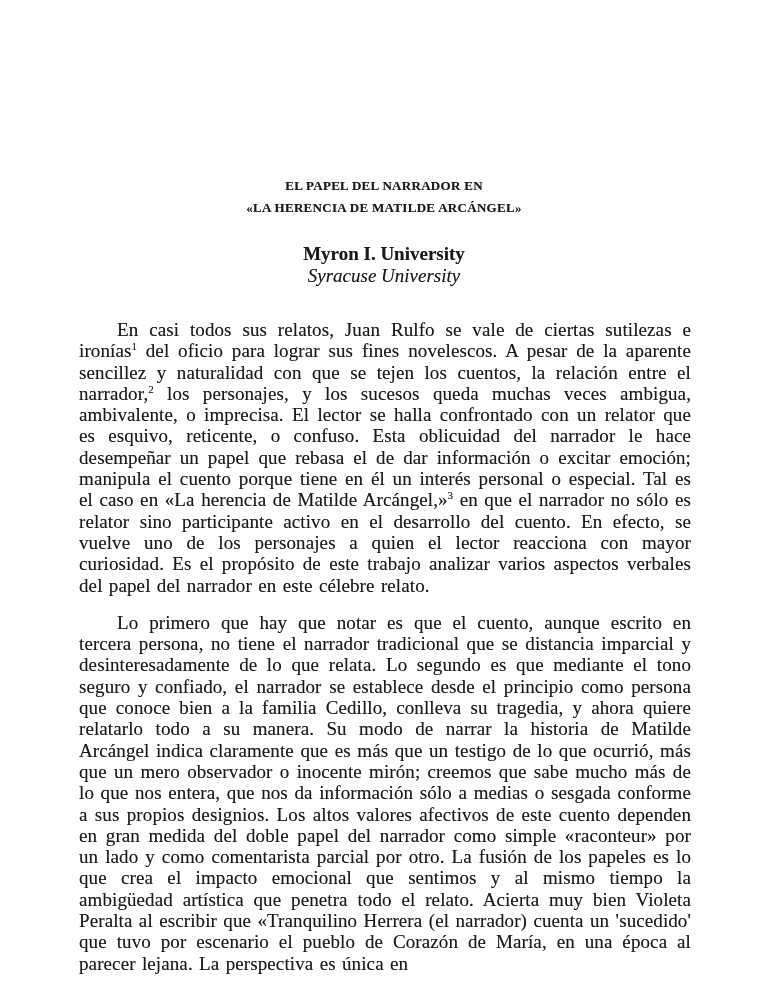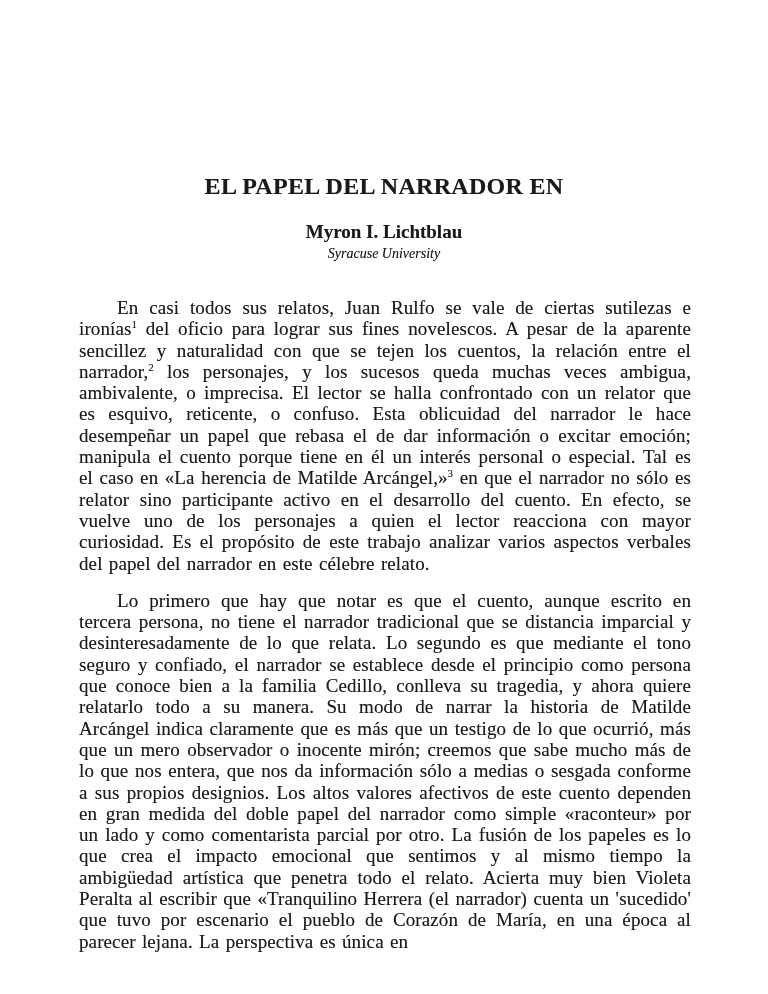--- a/index.html
+++ b/index.html
@@ -16,36 +16,36 @@
     font-family: "Liberation Serif", "DejaVu Serif", serif;
     color: #1a1a1a;
     text-shadow: 0 0 0.4px rgba(20,20,20,0.45);
   }
   .title-block {
     padding-top: 175px;
     text-align: center;
   }
   .article-title {
     margin: 0;
-    font-size: 24px;
+    font-size: 13px;
     font-weight: bold;
     line-height: 22px;
     letter-spacing: 0.3px;
   }
   .title-line {
     display: block;
   }
   .author-name {
     margin-top: 24px;
     font-size: 19px;
     font-weight: bold;
     line-height: 22px;
   }
   .author-affiliation {
-    font-size: 14px;
+    font-size: 19px;
     font-style: italic;
     line-height: 22px;
   }
   .body-text {
     margin: 32px 61px 0 63px;
   }
   .body-par {
     margin: 16px;
     font-size: 19px;
     line-height: 21.3px;
@@ -64,22 +64,23 @@
   }
 </style>
 </head>
 <body>
 
 <div class="page">
 
   <header class="title-block">
     <h1 class="article-title">
       <span class="title-line">EL PAPEL DEL NARRADOR EN</span>
+      <span class="title-line">«LA HERENCIA DE MATILDE ARCÁNGEL»</span>
     </h1>
-    <div class="author-name">Myron I. Lichtblau</div>
+    <div class="author-name">Myron I. University</div>
     <div class="author-affiliation">Syracuse University</div>
   </header>
 
   <main class="body-text">
 
     <p class="body-par"><span>En casi todos sus relatos, Juan Rulfo se vale de ciertas sutilezas e ironías</span><sup>1</sup><span> del oficio para lograr sus fines novelescos. A pesar de la aparente sencillez y naturalidad con que se tejen los cuentos, la relación entre el narrador,</span><sup>2</sup><span> los personajes, y los sucesos queda muchas veces ambigua, ambivalente, o imprecisa. El lector se halla confrontado con un relator que es esquivo, reticente, o confuso. Esta oblicuidad del narrador le hace desempeñar un papel que rebasa el de dar información o excitar emoción; manipula el cuento porque tiene en él un interés personal o especial. Tal es el caso en «La herencia de Matilde Arcángel,»</span><sup>3</sup><span> en que el narrador no sólo es relator sino participante activo en el desarrollo del cuento. En efecto, se vuelve uno de los personajes a quien el lector reacciona con mayor curiosidad. Es el propósito de este trabajo analizar varios aspectos verbales del papel del narrador en este célebre relato.</span></p>
 
     <p class="body-par"><span>Lo primero que hay que notar es que el cuento, aunque escrito en tercera persona, no tiene el narrador tradicional que se distancia imparcial y desinteresadamente de lo que relata. Lo segundo es que mediante el tono seguro y confiado, el narrador se establece desde el principio como persona que conoce bien a la familia Cedillo, conlleva su tragedia, y ahora quiere relatarlo todo a su manera. Su modo de narrar la historia de Matilde Arcángel indica claramente que es más que un testigo de lo que ocurrió, más que un mero observador o inocente mirón; creemos que sabe mucho más de lo que nos entera, que nos da información sólo a medias o sesgada conforme a sus propios designios. Los altos valores afectivos de este cuento dependen en gran medida del doble papel del narrador como simple «raconteur» por un lado y como comentarista parcial por otro. La fusión de los papeles es lo que crea el impacto emocional que sentimos y al mismo tiempo la ambigüedad artística que penetra todo el relato. Acierta muy bien Violeta Peralta al escribir que «Tranquilino Herrera (el narrador) cuenta un 'sucedido' que tuvo por escenario el pueblo de Corazón de María, en una época al parecer lejana. La perspectiva es única en</span></p>
 
   </main>

